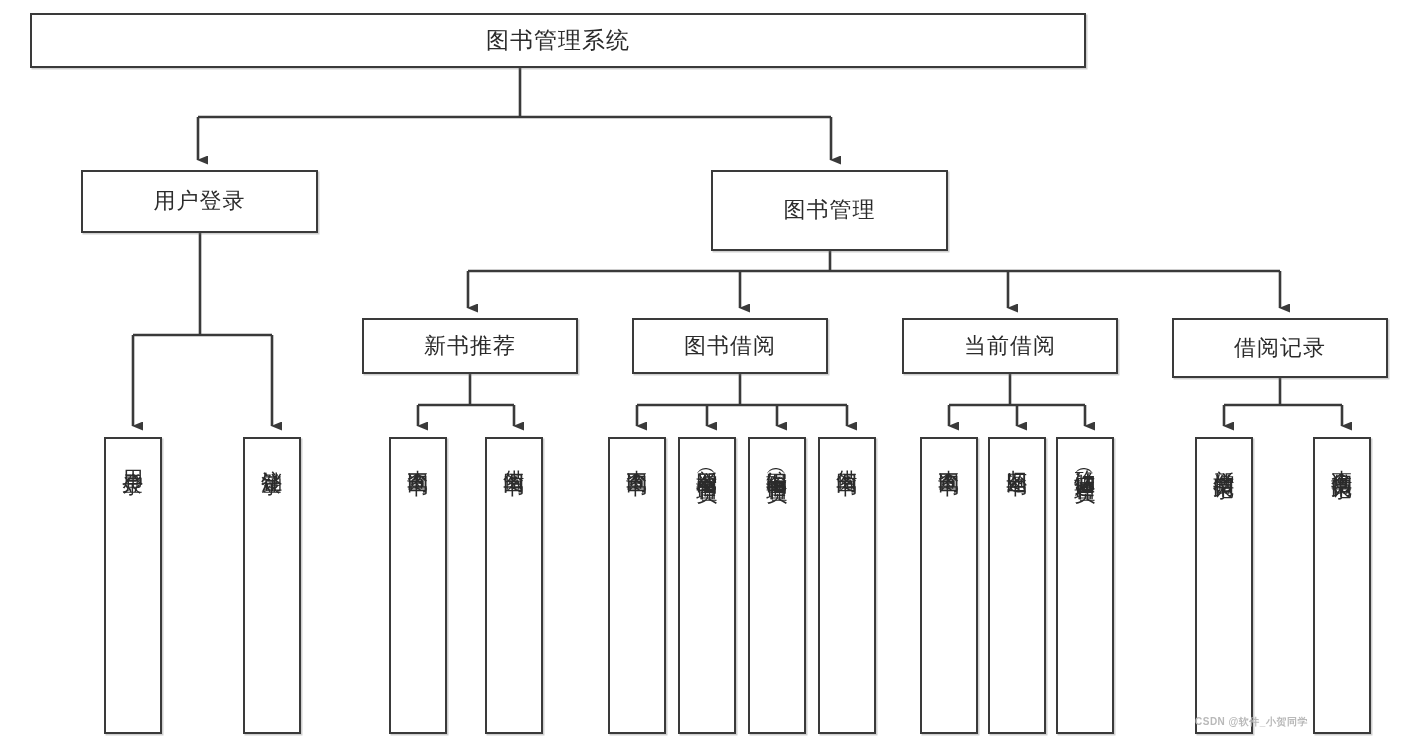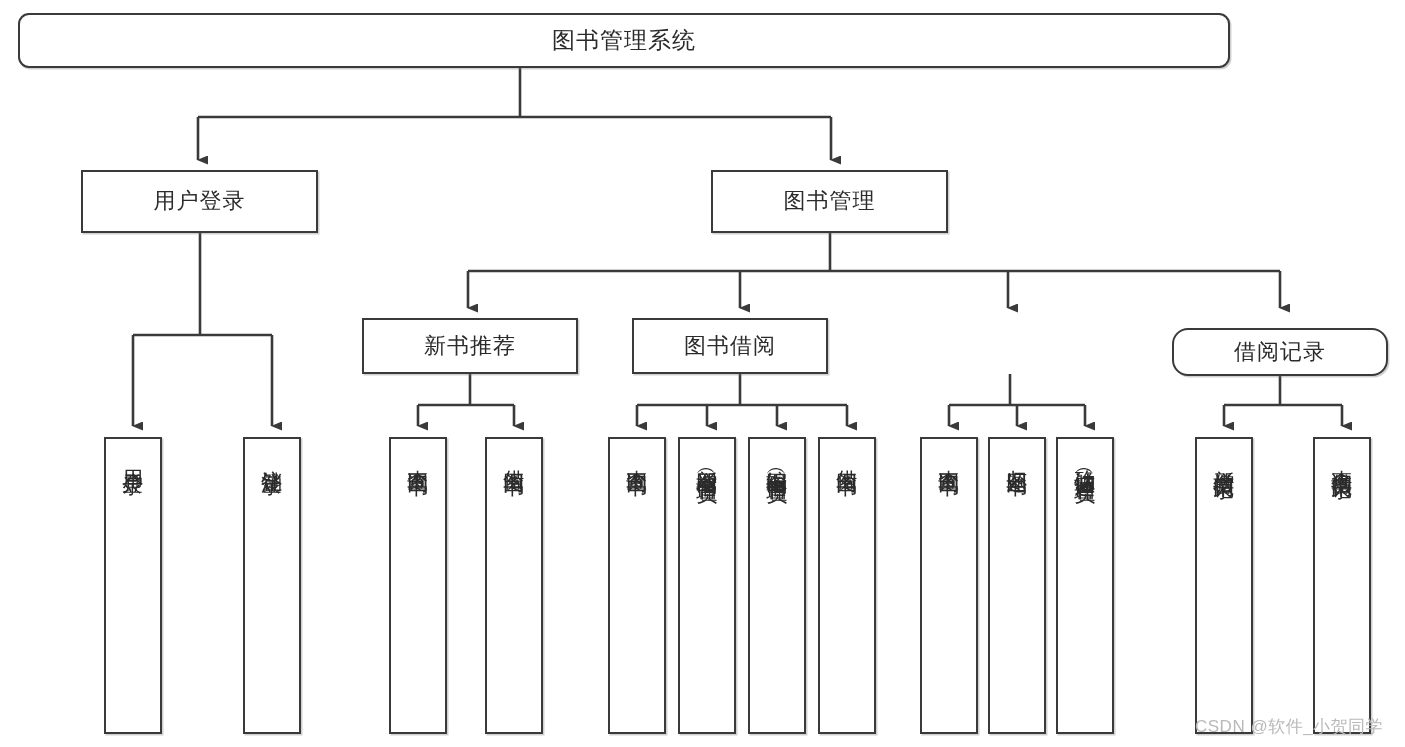--- a/index.html
+++ b/index.html
@@ -55,24 +55,25 @@
     writing-mode: vertical-rl;
     text-orientation: upright;
     font-size: 21px;
     line-height: 1.12;
     letter-spacing: 2px;
     white-space: nowrap;
     color: #2b2b2b;
   }
   .watermark {
     position: absolute;
-    font-size: 17px;
+    font-size: 10px;
     color: #b9b9b9;
     white-space: nowrap;
     letter-spacing: 0.5px;
+    font-weight: bold;
   }
 </style>
 </head>
 <body>
 
 <div id="diagram-canvas">
 
   <svg id="edge-layer" viewBox="0 0 1405 747" width="1405" height="747" xmlns="http://www.w3.org/2000/svg">
     <defs>
       <marker id="arrowhead" markerWidth="9" markerHeight="11" refX="4.5" refY="10" orient="auto" markerUnits="userSpaceOnUse">
@@ -116,42 +117,45 @@
       <path d="M1017,405 L1017,426" marker-end="url(#arrowhead)"></path>
       <path d="M1085,405 L1085,426" marker-end="url(#arrowhead)"></path>
 
       <path d="M1280,374 L1280,405"></path>
       <path d="M1224,405 L1342,405"></path>
       <path d="M1224,405 L1224,426" marker-end="url(#arrowhead)"></path>
       <path d="M1342,405 L1342,426" marker-end="url(#arrowhead)"></path>
     </g>
   </svg>
 
-  <div class="node horiz root" style="left:18px; top:13px; width:1212px; height:55px;border-radius:11px;">
+  <div class="node horiz root" style="left:30px; top:13px; width:1056px; height:55px;">
     <span>图书管理系统</span>
   </div>
 
   <div class="node horiz" style="left:81px; top:170px; width:237px; height:63px;">
     <span>用户登录</span>
   </div>
 
-  <div class="node horiz" style="left:711px; top:170px; width:237px; height:63px;">
+  <div class="node horiz" style="left:711px; top:170px; width:237px; height:81px;">
     <span>图书管理</span>
   </div>
 
   <div class="node horiz" style="left:362px; top:318px; width:216px; height:56px;text-align:center;">
     <span>新书推荐</span>
   </div>
 
   <div class="node horiz" style="left:632px; top:318px; width:196px; height:56px;">
     <span>图书借阅</span>
   </div>
 
-
-  <div class="node horiz" style="left:1172px; top:328px; width:216px; height:48px;border-radius:16px;">
+  <div class="node horiz" style="left:902px; top:318px; width:216px; height:56px;">
+    <span>当前借阅</span>
+  </div>
+
+  <div class="node horiz" style="left:1172px; top:318px; width:216px; height:60px;">
     <span>借阅记录</span>
   </div>
 
   <div class="node vert" style="left:104px; top:437px; width:58px; height:297px;">
     <span class="vlabel">用户登录</span>
   </div>
 
   <div class="node vert" style="left:243px; top:437px; width:58px; height:297px;">
     <span class="vlabel">注销登录</span>
   </div>

